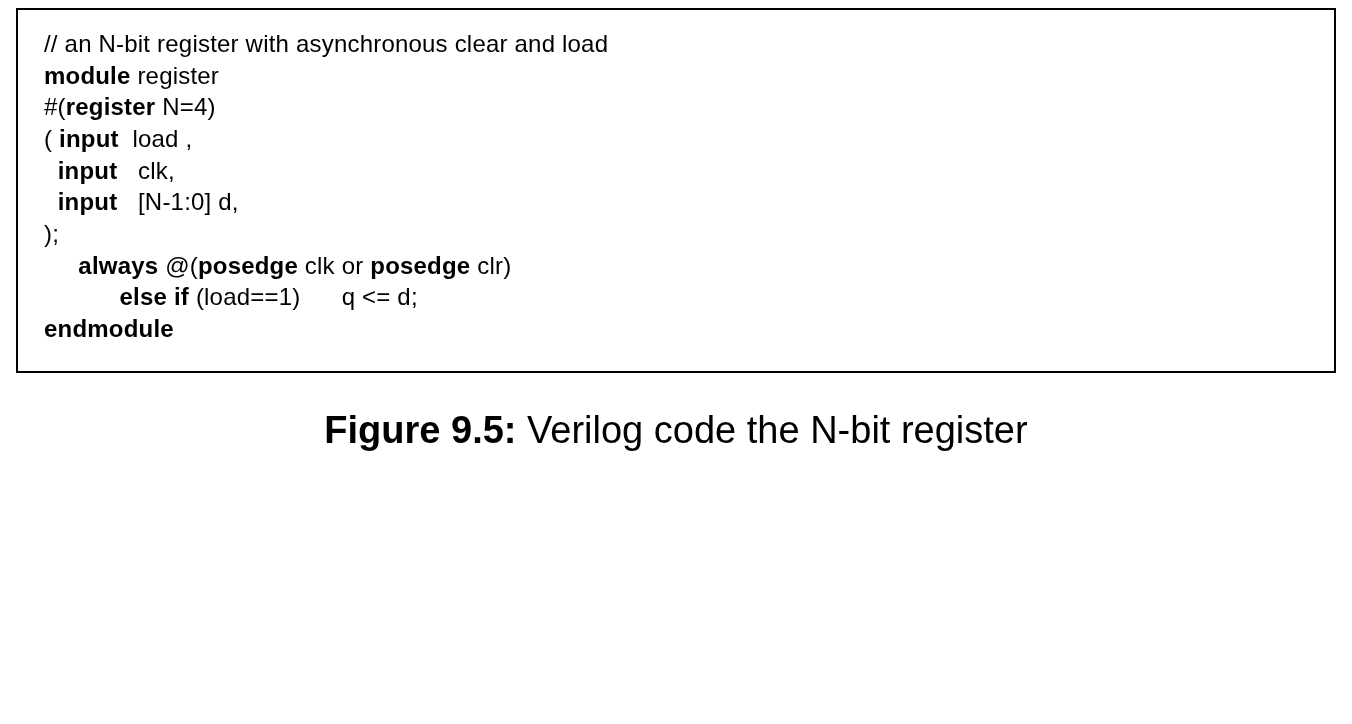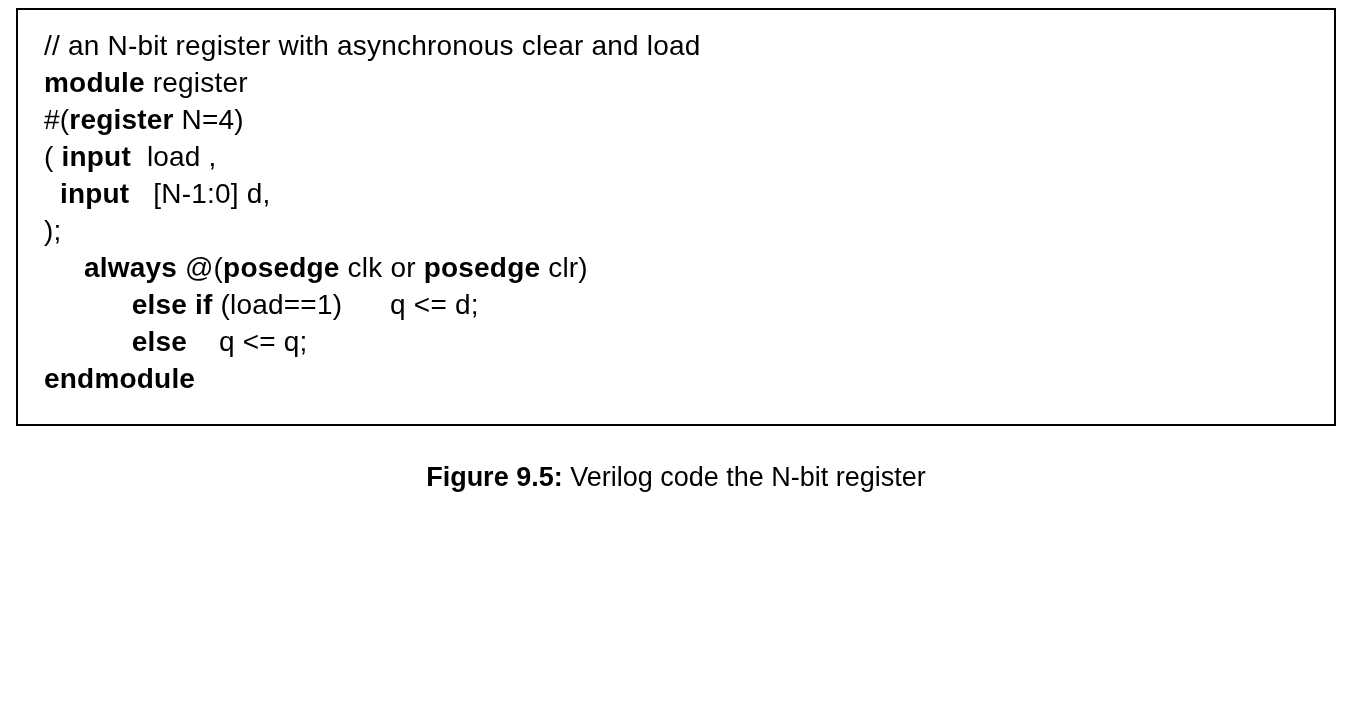--- a/index.html
+++ b/index.html
@@ -11,52 +11,52 @@
       font-family: Arial, Helvetica, sans-serif;
       background: #ffffff;
       width: 1352px;
       height: 724px;
       padding: 0;
     }
     .code-box {
       border: 2px solid #000000;
       margin: 8px 16px 0 16px;
       padding: 18px 26px 26px 26px;
-      font-size: 28px;
+      font-size: 24px;
       line-height: 1.32;
       color: #000000;
       letter-spacing: 0.2px;
     }
     .code-line {
       white-space: pre;
     }
     .bold {
       font-weight: bold;
     }
     .caption {
       text-align: center;
       margin-top: 36px;
-      font-size: 27px;
+      font-size: 38px;
       color: #000000;
     }
     .caption .label {
       font-weight: bold;
     }
   </style>
 </head>
 <body>
 
 <div class="code-box" id="code-box">
     <div class="code-line"><span>// an N-bit register with asynchronous clear and load</span></div>
     <div class="code-line"><span class="bold">module</span><span> register</span></div>
     <div class="code-line"><span>#(</span><span class="bold">register</span><span> N=4)</span></div>
     <div class="code-line"><span>( </span><span class="bold">input</span><span>  load ,</span></div>
+    <div class="code-line"><span>  </span><span class="bold">input</span><span>   clk,</span></div>
     <div class="code-line"><span>  </span><span class="bold">input</span><span>   [N-1:0] d,</span></div>
     <div class="code-line"><span>);</span></div>
     <div class="code-line"><span>     </span><span class="bold">always</span><span> @(</span><span class="bold">posedge</span><span> clk or </span><span class="bold">posedge</span><span> clr)</span></div>
     <div class="code-line"><span>           </span><span class="bold">else if</span><span> (load==1)      q &lt;= d;</span></div>
-    <div class="code-line"><span>           </span><span class="bold">else</span><span>    q &lt;= q;</span></div>
     <div class="code-line"><span class="bold">endmodule</span></div>
   </div>
 
 <div class="caption">
   <span class="label">Figure 9.5:</span><span> Verilog code the N-bit register</span>
 </div>
 
 </body></html>

